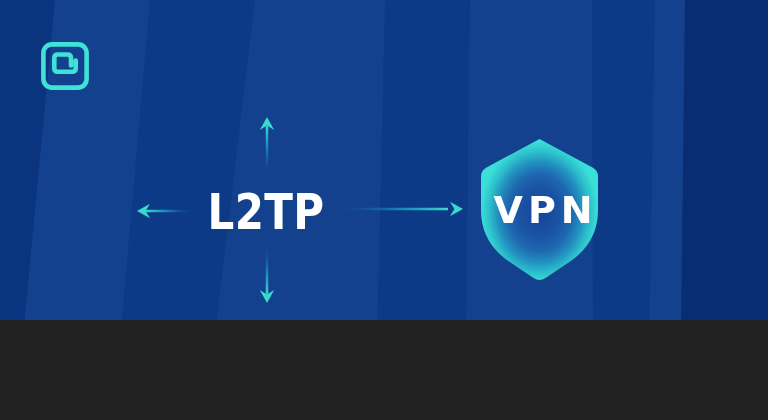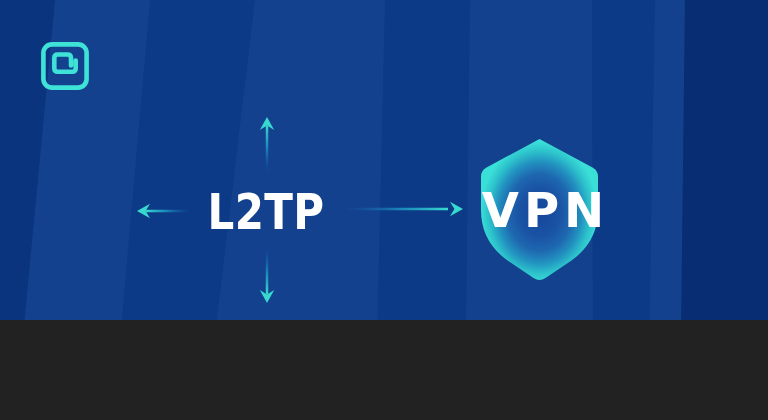--- a/index.html
+++ b/index.html
@@ -15,21 +15,21 @@
   .logo{position:absolute;left:40px;top:41px;width:50px;height:50px;}
   .protocol-label{
     position:absolute;left:266px;top:212px;
     transform:translate(-50%,-50%) scaleX(0.84);
     color:var(--text);font-size:50px;font-weight:bold;
     letter-spacing:0.5px;white-space:nowrap;
   }
   .vpn-label{
     position:absolute;left:543px;top:210px;
     transform:translate(-50%,-50%);
-    color:var(--text);font-size:48px;font-weight:bold;
+    color:var(--text);font-size:38px;font-weight:bold;
     letter-spacing:5px;padding-left:5px;white-space:nowrap;
   }
   .arrow{position:absolute;}
   .arrow-up{left:258px;top:116px;width:18px;height:58px;}
   .arrow-down{left:258px;top:246px;width:18px;height:58px;}
   .arrow-left{left:136px;top:202px;width:56px;height:18px;}
   .arrow-right{left:340px;top:200px;width:124px;height:18px;}
   .shield{position:absolute;left:477px;top:138px;width:125px;height:145px;}
 </style>
 </head>

